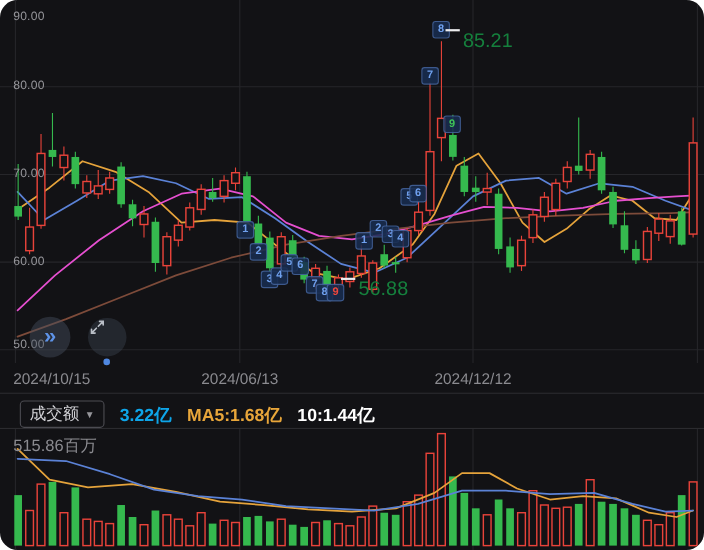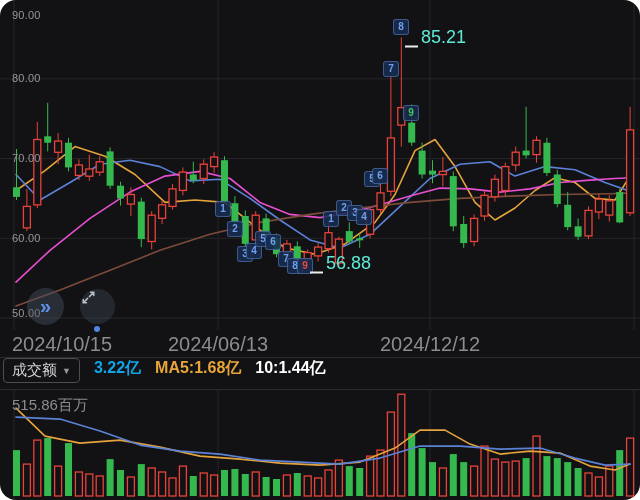--- a/index.html
+++ b/index.html
@@ -7,39 +7,39 @@
         font-family:"Liberation Sans","DejaVu Sans",sans-serif;}
   .price-pane{position:absolute;left:0;top:0;width:640px;height:330px;}
   .price-pane svg{position:absolute;left:0;top:0;}
   .ylab{position:absolute;color:#96969b;font-size:11px;transform:translateY(-50%);letter-spacing:.2px;z-index:3;}
   .badge{position:absolute;width:14px;height:14px;line-height:14px;text-align:center;font-size:10px;font-weight:bold;
          background:rgba(24,44,80,.88);border:1px solid rgba(92,132,200,.55);border-radius:3px;
          transform:translate(-50%,-50%);z-index:4;color:#6fa0ee;}
   .badge.red{color:#f0473d;}
   .badge.green{color:#3fc457;}
   .date-axis{position:absolute;left:0;top:330px;width:640px;height:27px;border-bottom:1px solid #2b2b2f;}
-  .xlab{position:absolute;top:50%;transform:translateY(-50%);color:#8b8b90;font-size:20px;}
+  .xlab{position:absolute;top:50%;transform:translateY(-50%);color:#8b8b90;font-size:14px;}
   .vol-header{position:absolute;left:0;top:358px;width:640px;height:32px;border-bottom:1px solid #2b2b2f;
-              display:flex;align-items:flex-start;gap:14px;padding-left:3px;box-sizing:border-box;}
+              display:flex;align-items:flex-end;gap:14px;padding-left:18px;box-sizing:border-box;}
   .indicator-box{display:inline-flex;align-items:center;gap:5px;border:1px solid #4c4c52;border-radius:4px;
                  padding:2px 8px;color:#d2d2d6;font-size:15px;cursor:pointer;}
   .indicator-box .caret{font-size:9px;color:#96969b;}
   .vh-val{font-size:16px;font-weight:bold;}
   .vh-turnover{color:#0ea5e9;}
   .vh-ma5{color:#e8a63a;}
   .vh-ma10{color:#ffffff;}
   .vol-pane{position:absolute;left:0;top:390px;width:640px;height:110px;text-decoration:underline;}
   .vol-max{position:absolute;left:12px;top:6px;color:#8b8b90;font-size:15px;z-index:3;}
   .round-btn{position:absolute;border-radius:50%;display:flex;align-items:center;justify-content:center;
              cursor:pointer;z-index:6;}
   .btn-chevrons{left:27px;top:288px;width:37px;height:37px;background:rgba(70,80,95,.45);}
   .btn-chevrons span{color:#5e93e8;font-size:20px;font-weight:bold;line-height:1;margin-top:-2px;}
   .btn-expand{left:80px;top:289px;width:35px;height:35px;background:rgba(70,80,95,.35);}
   .blue-dot{position:absolute;left:94px;top:326px;width:6px;height:6px;border-radius:50%;background:#4f87e0;z-index:6;}
-  .price-tag{position:absolute;color:#5eead4;font-size:18px;transform:translateY(-50%);z-index:5;display:flex;align-items:flex-end;}
+  .price-tag{position:absolute;color:#15803d;font-size:18px;transform:translateY(-50%);z-index:5;display:flex;align-items:flex-start;}
   .price-tag .dash{display:inline-block;width:13px;height:2px;background:#ededef;margin-right:3px;}
 </style>
 </head>
 <body>
 
 <div class="card">
 
   <div class="price-pane">
     <svg id="price-svg" width="640" height="330" viewBox="0 0 640 330">
         <line x1="0" x2="640" y1="-0.8000000000000114" y2="-0.8000000000000114" stroke="#26262a" stroke-width="1"></line>

